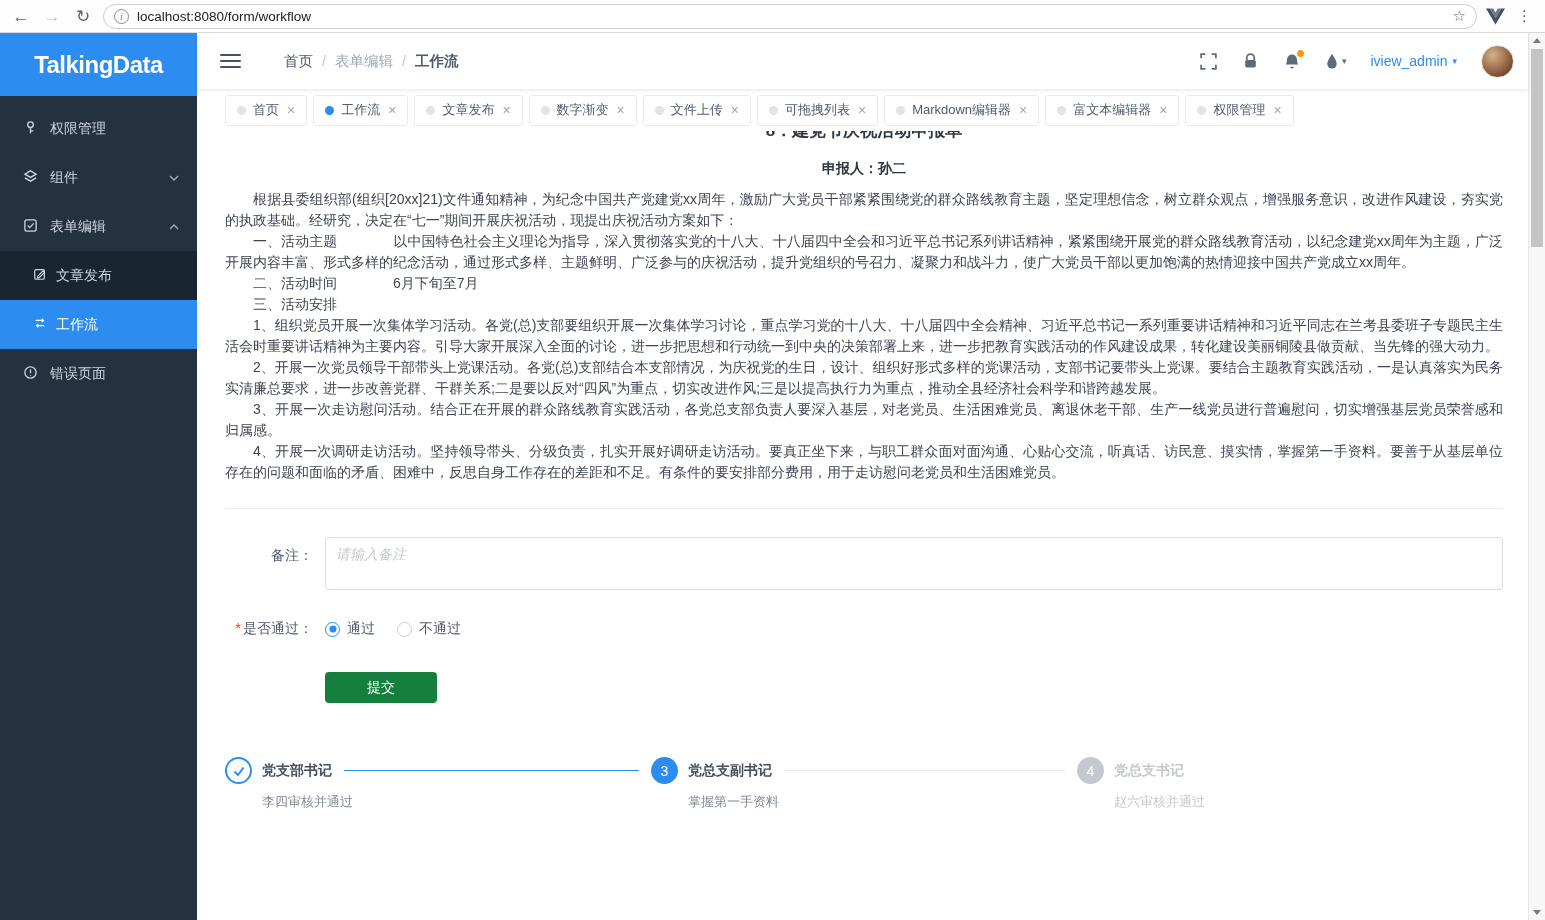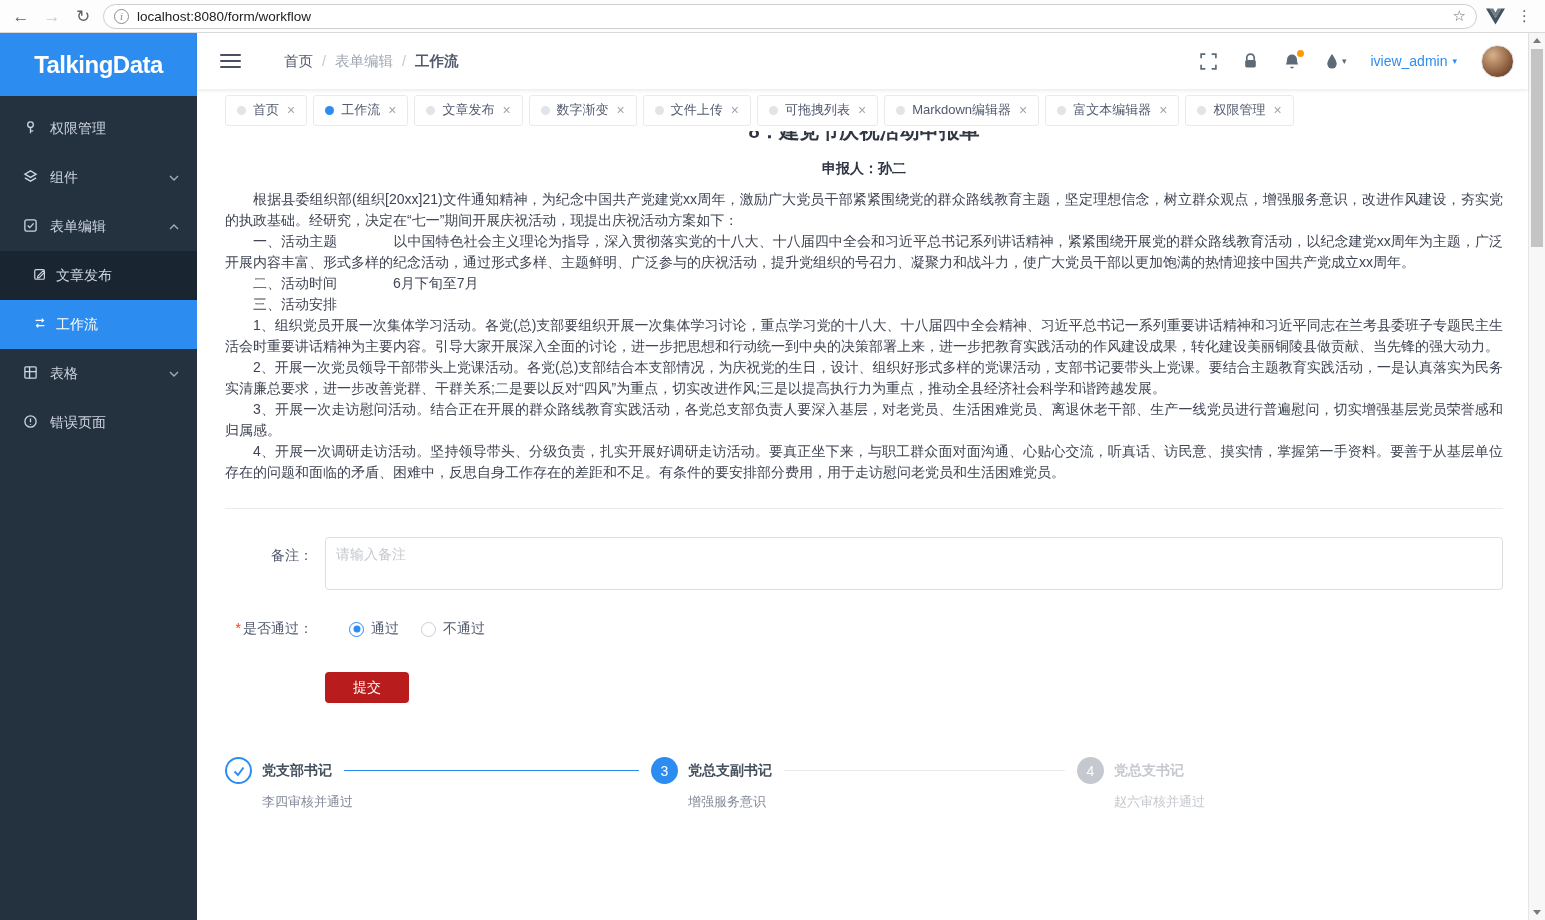--- a/index.html
+++ b/index.html
@@ -65,48 +65,48 @@
   .tabbar { height:42px; flex:none; display:flex; align-items:center; padding:0 10px 0 28px; gap:6px; background:#fff; }
   .tab { display:inline-flex; align-items:center; gap:7px; height:31px; padding:0 11px;
     border:1px solid #e8eaec; border-radius:3px; background:#fff; cursor:pointer;
     font-size:13px; color:#515a6e; white-space:nowrap; }
   .tab-dot { width:9px; height:9px; border-radius:50%; background:#e1e5e8; }
   .tab.active .tab-dot { background:#2d8cf0; }
   .tab-close { color:#a0a6ad; font-size:14px; line-height:1; margin-left:1px; }
 
   
   .content { flex:1; overflow:hidden; padding:0 25px 0 28px; position:relative; }
-  .doc-title { margin:-13px 0 16px; text-align:center; font-size:20px; font-weight:700; color:#2f3542; line-height:26px; }
+  .doc-title { margin:-13px 0 16px; text-align:center; font-size:17px; font-weight:700; color:#2f3542; line-height:26px; }
   .doc-applicant { text-align:center; font-weight:700; font-size:14px; color:#2f3542; margin:3px 0 11px; }
   .doc-body p { margin:0; font-size:14px; line-height:21px; color:#3f4553; text-align:justify; text-indent:2em; }
   .divider { margin:25px 0 0; border:0; border-top:1px solid #e8eaec; }
 
   
   .form-row { display:flex; margin-top:21px; }
   .form-label { flex:none; width:100px; text-align:right; padding:10px 12px 0 0; font-size:14px; color:#515a6e; white-space:nowrap; }
   .req { color:#ed4014; margin-right:2px; }
   .control { flex:1; position:relative; }
   textarea { width:100%; resize:none; border-radius:4px; padding:8px 10px; font-size:14px;
     font-family:inherit; color:#515a6e; outline:none; display:block; background:#fff; }
   textarea::placeholder { color:#c5c8ce; }
   .ta-opinion { height:57px; border:1px solid #2d8cf0; box-shadow:0 0 0 2px rgba(45,140,240,.2); }
-  .ta-remark { height:53px; border:1px solid #dcdee2; }
+  .ta-remark { height:53px; border:1px solid #dcdee2;font-style:italic; }
   .input-caret { position:absolute; left:11px; top:10px; width:1px; height:16px; background:#333; }
   .mouse-ibeam { position:absolute; left:78px; top:26px; pointer-events:none; }
   .remark-row { margin-top:28px; }
-  .radio-row { margin-top:30px; align-items:center;gap:24px; }
+  .radio-row { margin-top:30px; align-items:center; }
   .radio-row .form-label { padding-top:0; }
   .radio-group { display:flex; align-items:center; gap:22px; }
   .radio { display:flex; align-items:center; gap:7px; font-size:14px; color:#515a6e; cursor:pointer; }
   .rc { width:15px; height:15px; border-radius:50%; border:1px solid #c9ced6; background:#fff; position:relative; flex:none; }
   .radio.checked .rc { border-color:#2d8cf0; }
   .radio.checked .rc::after { content:""; position:absolute; left:50%; top:50%; transform:translate(-50%,-50%);
     width:7px; height:7px; border-radius:50%; background:#2d8cf0; }
   .submit-row { margin-top:34px; padding-left:100px; }
-  .submit-btn { width:84px; height:31px; border:none; border-radius:4px; background:#b91c1c;
+  .submit-btn { width:112px; height:31px; border:none; border-radius:4px; background:#15803d;
     color:#fff; font-size:14px; cursor:pointer; font-family:inherit; }
 
   
   .steps { display:flex; margin-top:54px; }
   .step { flex:1; min-width:0; }
   .step-head { display:flex; align-items:center; }
   .step-circle { width:27px; height:27px; border-radius:50%; display:flex; align-items:center;
     justify-content:center; font-size:14px; flex:none; }
   .step.finish .step-circle { border:2px solid #2d8cf0; background:#fff; color:#2d8cf0; }
   .step.process .step-circle { background:#2d8cf0; color:#fff; }
@@ -207,34 +207,20 @@
         <div class="submenu-item active">
           <span>
             <svg width="14" height="14" viewBox="0 0 16 16" fill="none" stroke="currentColor" stroke-width="1.4">
                 <path d="M3 5h9M10 3l2 2-2 2M13 11H4M6 9l-2 2 2 2"></path>
               </svg>
           </span>
           <span>工作流</span>
         </div>
       </div>
 
-      <div class="menu-item">
-        <span>
-          <svg width="15" height="15" viewBox="0 0 16 16" fill="none" stroke="currentColor" stroke-width="1.4">
-              <rect x="2" y="2" width="12" height="12" rx="1"></rect>
-              <path d="M2 7h12M7 2v12"></path>
-            </svg>
-        </span>
-        <span>表格</span>
-        <span class="menu-chev">
-          <svg width="10" height="6" viewBox="0 0 10 6" fill="none" stroke="currentColor" stroke-width="1.4">
-              <polyline points="1,1 5,5 9,1"></polyline>
-            </svg>
-        </span>
-      </div>
 
       <div class="menu-item">
         <span>
           <svg width="15" height="15" viewBox="0 0 16 16" fill="none" stroke="currentColor" stroke-width="1.4">
               <circle cx="8" cy="8" r="6"></circle>
               <path d="M8 4.8v4M8 11v.6"></path>
             </svg>
         </span>
         <span>错误页面</span>
       </div>
@@ -401,21 +387,21 @@
           </div>
           <div class="step-desc">李四审核并通过</div>
         </div>
 
         <div class="step process">
           <div class="step-head">
             <span class="step-circle">3</span>
             <span class="step-title">党总支副书记</span>
             <span class="step-line"></span>
           </div>
-          <div class="step-desc">增强服务意识</div>
+          <div class="step-desc">掌握第一手资料</div>
         </div>
 
         <div class="step wait">
           <div class="step-head">
             <span class="step-circle">4</span>
             <span class="step-title">党总支书记</span>
 
           </div>
           <div class="step-desc">赵六审核并通过</div>
         </div>

